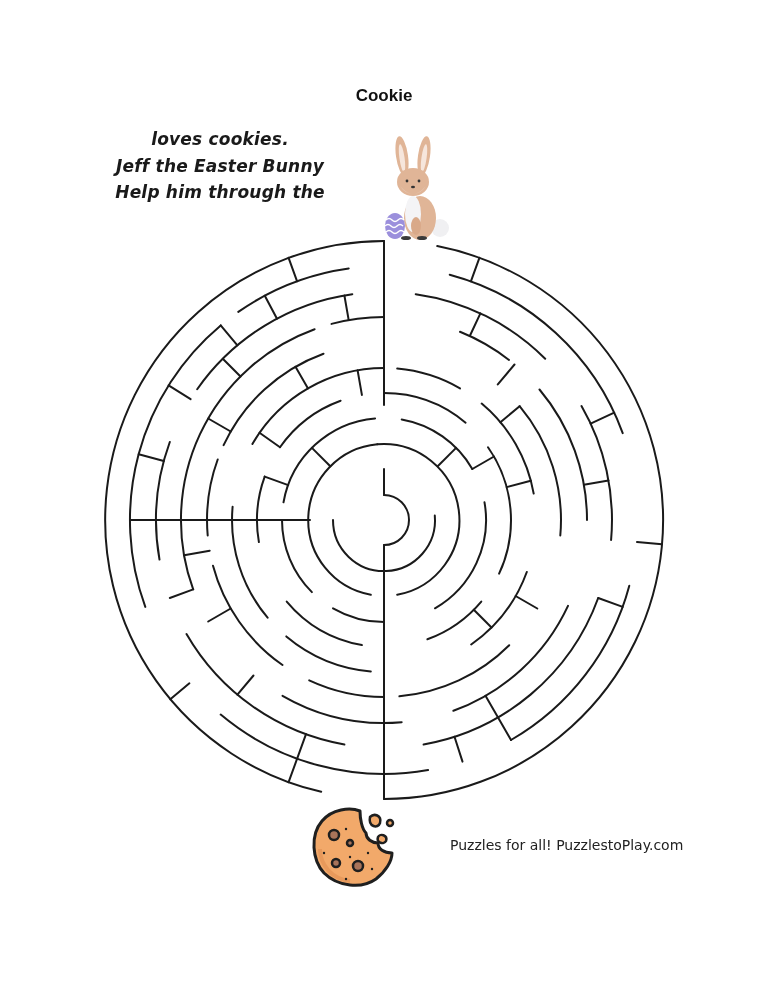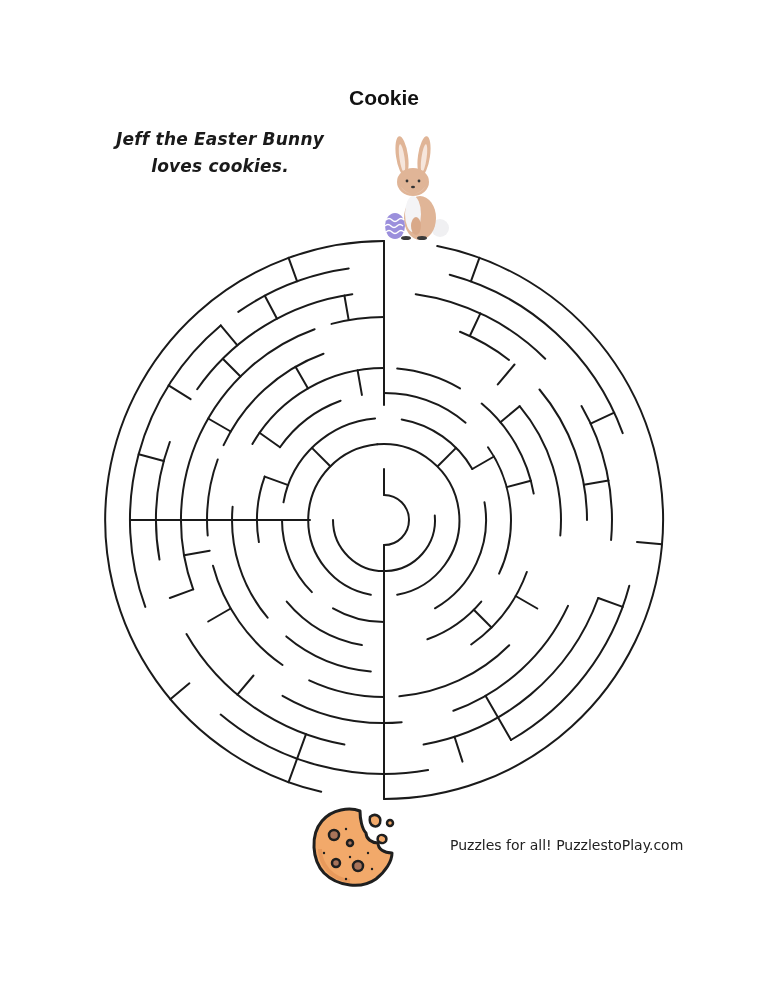--- a/index.html
+++ b/index.html
@@ -1,32 +1,33 @@
 <!DOCTYPE html>
 <html><head>
 <meta charset="utf-8">
 <style>
   html, body { margin: 0; padding: 0; background: #ffffff; }
   body { width: 768px; height: 994px; position: relative; overflow: hidden; font-family: "Liberation Sans", sans-serif; }
-  .title { position: absolute; left: 0; width: 768px; top: 86px; text-align: center; font-size: 21px; font-weight: bold; color: #111; font-family: "Liberation Sans", sans-serif; }
+  .title { position: absolute; left: 0; width: 768px; top: 86px; text-align: center; font-size: 17px; font-weight: bold; color: #111; font-family: "Liberation Sans", sans-serif; }
   .instructions { position: absolute; left: 100px; top: 126px; width: 240px; text-align: center; font-size: 17px; line-height: 26.5px; font-style: italic; font-weight: bold; color: #1a1a1a; font-family: "DejaVu Sans", sans-serif; letter-spacing: 0.2px; }
   .instructions div { white-space: nowrap; }
   .footer { position: absolute; left: 450px; top: 837px; font-size: 14px; color: #222; font-family: "DejaVu Sans", sans-serif; }
   svg.maze { position: absolute; left: 0; top: 0; }
   .bunny { position: absolute; left: 380px; top: 136px; }
   .cookie { position: absolute; left: 310px; top: 805px; }
 </style>
 </head>
 <body>
 
 <div class="title">Cookie</div>
 
 <div class="instructions">
+  <div>loves cookies.</div>
   <div>Jeff the Easter Bunny</div>
-  <div>loves cookies.</div>
+  <div>Help him through the</div>
 </div>
 
 <svg class="maze" width="768" height="994" viewBox="0 0 768 994">
   <g id="maze-lines" fill="none" stroke="#1a1a1a" stroke-width="2" stroke-linecap="round">
       <path d="M437.2 246.1 A279 279 0 0 1 384.0 799.0"></path>
       <path d="M321.2 791.8 A279 279 0 0 1 384.0 241.0"></path>
       <path d="M449.7 274.7 A254 254 0 0 1 622.7 433.1"></path>
       <path d="M629.3 585.7 A254 254 0 0 1 511.0 740.0"></path>
       <path d="M428.1 770.1 A254 254 0 0 1 220.7 714.6"></path>
       <path d="M145.3 606.9 A254 254 0 0 1 220.7 325.4"></path>

